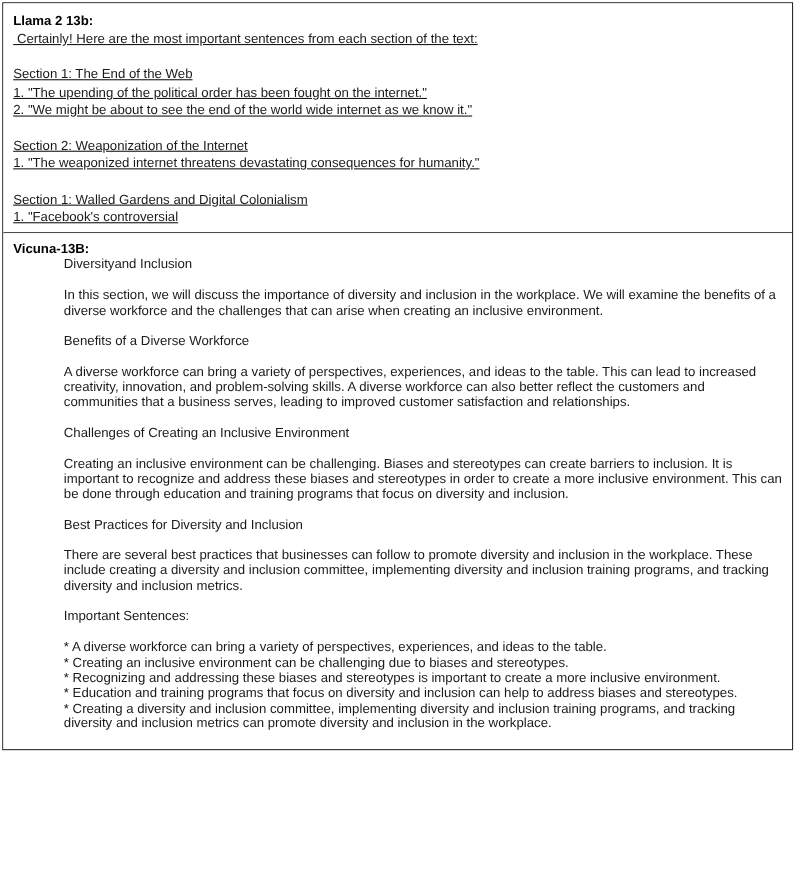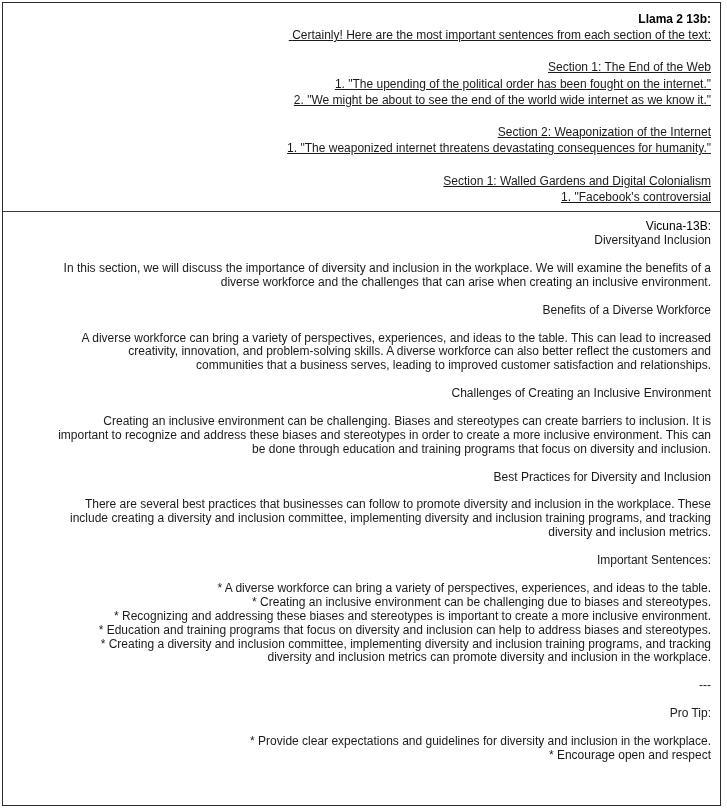--- a/index.html
+++ b/index.html
@@ -14,26 +14,25 @@
     font-family: "Liberation Sans", "DejaVu Sans", sans-serif;
     color: #1a1a1a;
     overflow: hidden;
   }
 
   #page {
     position: absolute;
     left: 2px;
     top: 2px;
     width: 719px;
-    height: 804px;
+    height: 680px;
     box-sizing: border-box;
     border: 1px solid #2b2b2b;
     background: #ffffff;
     overflow: hidden;
-    text-align: right;
   }
 
   .panel {
     box-sizing: border-box;
     background: #ffffff;
     overflow: hidden;
   }
 
   .panel-divider {
     height: 0;
@@ -60,21 +59,21 @@
     word-wrap: break-word;
     text-decoration: underline;
   }
 
   
   #panel-vicuna {
     padding: 7px 9px 0 9px;
   }
   #panel-vicuna .model-title {
     font-size: 12px;
-    font-weight: normal;
+    font-weight: bold;
     line-height: 15px;
     color: #000000;
     white-space: pre;
   }
   #panel-vicuna .body-text {
     font-size: 12px;
     line-height: 13.9px;
     color: #1a1a1a;
     white-space: pre-wrap;
     word-wrap: break-word;

